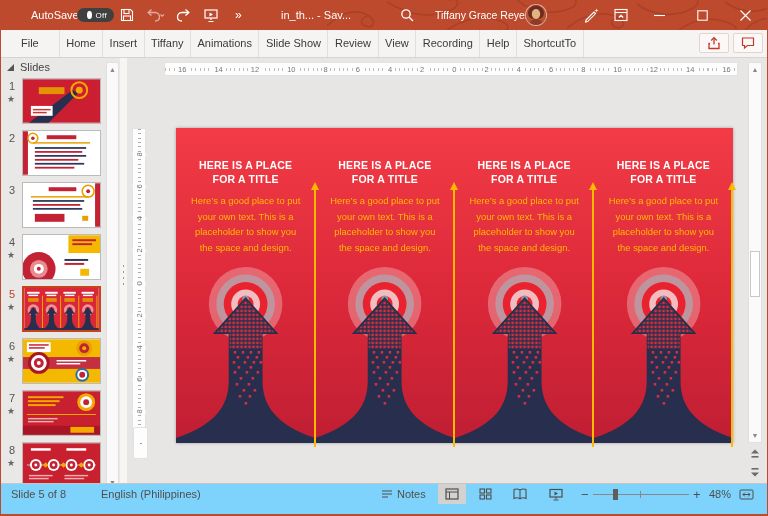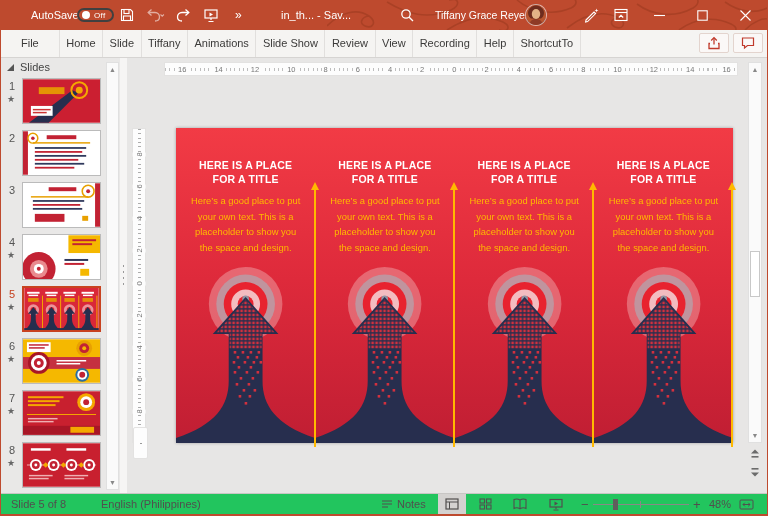--- a/index.html
+++ b/index.html
@@ -5,21 +5,21 @@
   * { margin:0; padding:0; box-sizing:border-box; }
   html,body { width:768px; height:516px; overflow:hidden; }
   body { font-family:"Liberation Sans", sans-serif; background:#E7E6E5; }
   .win { position:relative; width:768px; height:516px; border-left:1px solid #BE4A2E; border-right:1px solid #BE4A2E; border-bottom:2px solid #BE4A2E; background:#E7E6E5; }
 
   
   .titlebar { position:absolute; left:0; top:0; width:100%; height:30px; background:#BE4A2E; overflow:hidden; }
   .titlebar .deco { position:absolute; right:0; top:0; }
   .tb { position:absolute; top:0; height:30px; display:flex; align-items:center; color:#fff; font-size:11px;margin-left:8px; }
   .autosave-label { left:22px; }
-  .toggle { position:absolute; left:76px; top:8px; width:37px; height:14px; border:2px solid #404040; border-radius:8px; display:flex; align-items:center; }
+  .toggle { position:absolute; left:76px; top:8px; width:37px; height:14px; border:7px solid #404040; border-radius:8px; display:flex; align-items:center; }
   .toggle .knob { width:8px; height:8px; border-radius:50%; background:#fff; margin-left:3px; }
   .toggle .offlbl { color:#fff; font-size:8px; margin-left:4px; letter-spacing:.3px; }
   .tbicon { position:absolute; top:7px; width:16px; height:16px; }
   .filename { left:272px; font-size:11px; }
   .chev { left:226px; font-size:12px; }
   .user { left:426px; font-size:10.5px; }
   .avatar { position:absolute; left:524px; top:4px; width:22px; height:22px; border-radius:50%; background:radial-gradient(circle at 50% 38%, #E9D2AE 0 38%, #B5432B 40% 70%, #7E2D1C 72%); border:1px solid rgba(255,255,255,.6); }
   .winbtns { position:absolute; right:0; top:0; height:30px; display:flex; }
   .winbtn { width:43px; height:30px; display:flex; align-items:center; justify-content:center; }
 
@@ -67,21 +67,21 @@
   .vline { position:absolute; top:61px; width:2px; height:258px; background:#FFB900; }
   .vline .ah { position:absolute; left:-3px; top:-7px; width:0; height:0; border-left:4px solid transparent; border-right:4px solid transparent; border-bottom:8px solid #FFB900; }
 
   
   .vscroll { position:absolute; right:5px; top:62px; width:14px; height:381px; background:#FAFAFA; border:1px solid #E0E0E0; }
   .vscroll .arr { position:absolute; left:0; width:12px; height:13px; color:#888; font-size:7px; text-align:center; line-height:13px; }
   .vscroll .vthumb { position:absolute; left:1px; top:188px; width:10px; height:46px; background:#fff; border:1px solid #C8C8C8; }
   .navbtn { position:absolute; right:5px; width:14px; height:14px; color:#666; font-size:7px; text-align:center; line-height:7px; }
 
   
-  .statusbar { position:absolute; left:0; bottom:0; width:100%; height:21px; background:#22c55e; border-top:1px solid #C8C6C4; font-size:11px; color:#514F4E; }
+  .statusbar { position:absolute; left:0; bottom:0; width:100%; height:31px; background:#7dd3fc; border-top:1px solid #C8C6C4; font-size:11px; color:#514F4E; }
   .sb { position:absolute; top:0; height:20px; display:flex; align-items:center; }
   .viewbtn { width:28px; height:20px; display:flex; align-items:center; justify-content:center; }
   .viewbtn.active { background:#D4D2D0; }
   .ztrack { position:absolute; left:592px; top:10px; width:96px; height:1px; background:#8A8886; }
   .znotch { position:absolute; left:639px; top:7px; width:1px; height:7px; background:#8A8886; }
   .zthumb { position:absolute; left:612px; top:5px; width:5px; height:11px; background:#605E5C; }
 </style>
 </head>
 <body>
 
@@ -164,21 +164,21 @@
           <svg width="11" height="11" viewBox="0 0 11 11">
             <path d="M0.5,0.5 L10.5,10.5 M10.5,0.5 L0.5,10.5" stroke="#fff" stroke-width="1.1"></path>
           </svg>
         </div>
     </div>
   </div>
 
   <div class="menubar">
     <span class="tab">File</span>
     <span class="tab">Home</span>
-    <span class="tab">Slide</span>
+    <span class="tab">Insert</span>
     <span class="tab">Tiffany</span>
     <span class="tab">Animations</span>
     <span class="tab">Slide Show</span>
     <span class="tab">Review</span>
     <span class="tab">View</span>
     <span class="tab">Recording</span>
     <span class="tab">Help</span>
     <span class="tab">ShortcutTo</span>
     <span class="tab mspacer"></span>
     <span class="mbtn">

